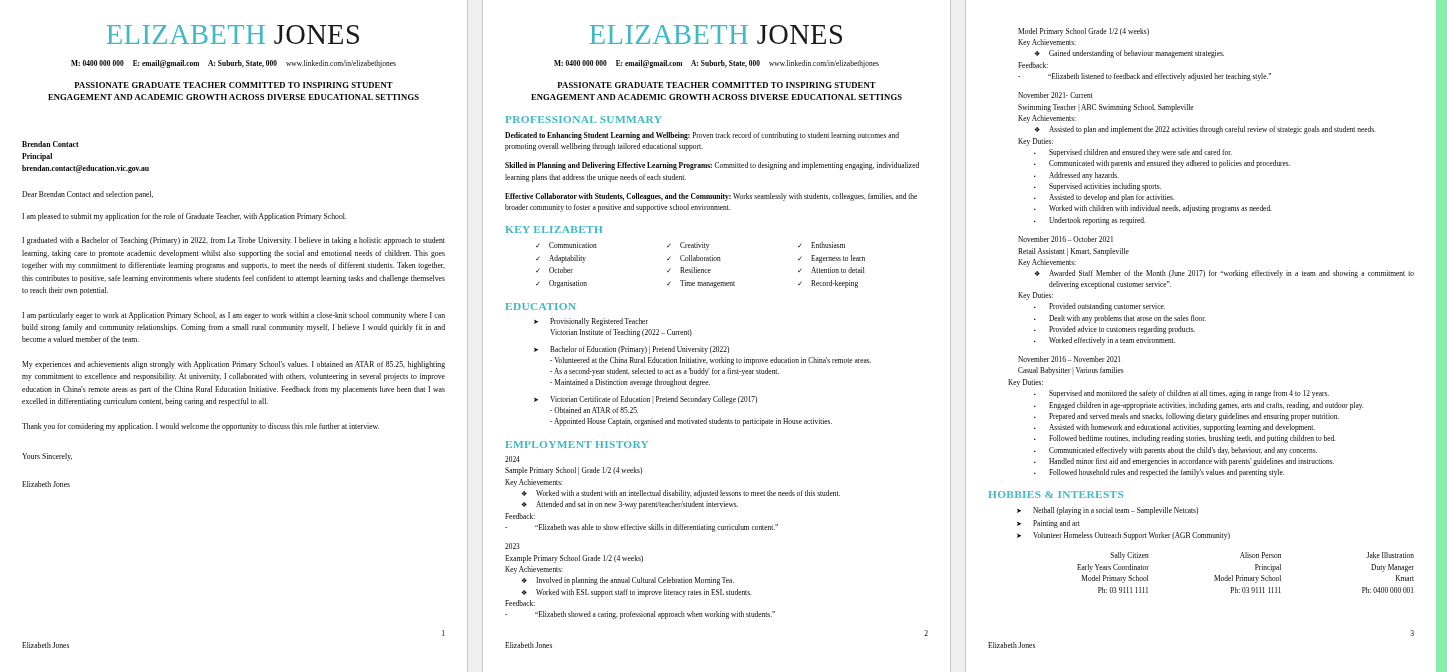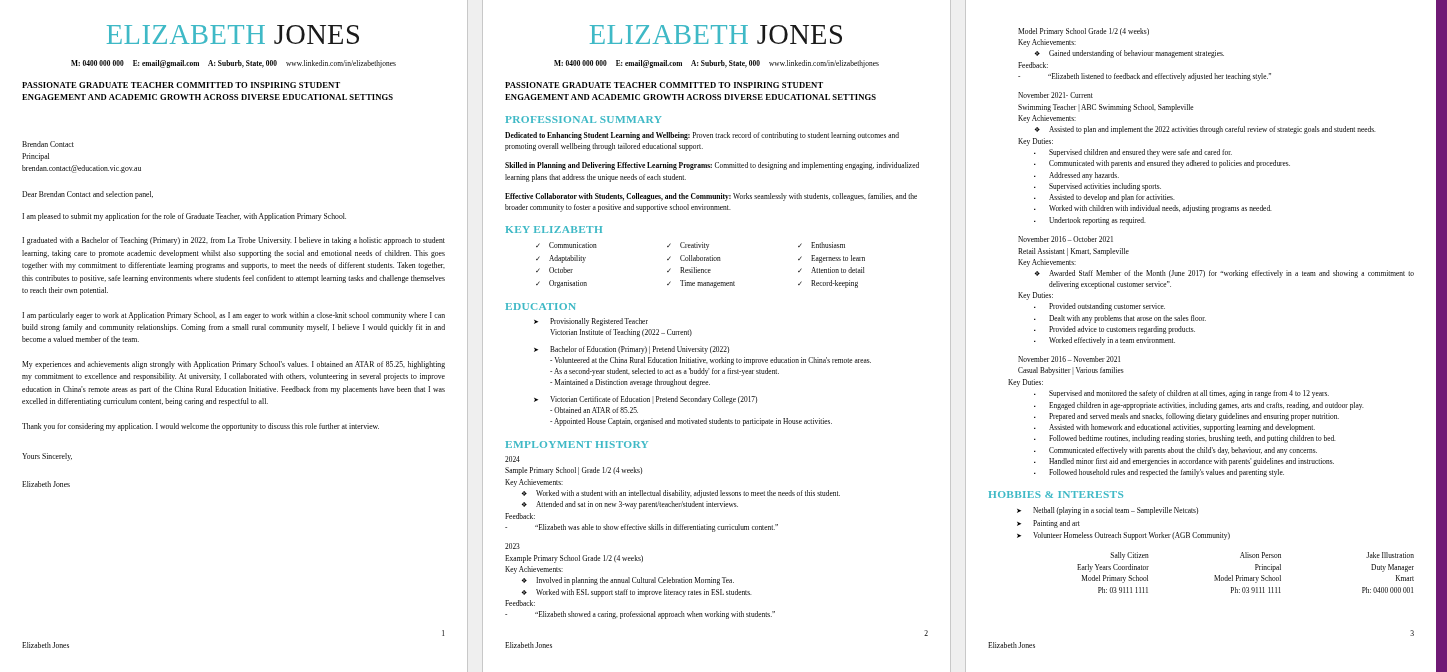--- a/index.html
+++ b/index.html
@@ -11,21 +11,21 @@
     width: 1447px;
     height: 672px;
     overflow: hidden;
     font-family: "Liberation Serif", "DejaVu Serif", serif;
     color: #000000;
   }
   .viewport {
     width: 1447px;
     height: 672px;
     display: flex;
-    background: #701a75;
+    background: #86efac;
     position: relative;
   }
   .gutter {
     background: #efefef;
     border-left: 1px solid #c8c8c8;
     border-right: 1px solid #c8c8c8;
     width: 14px;
     flex: 0 0 14px;
     height: 672px;
   }
@@ -58,40 +58,41 @@
     font-weight: bold;
     margin-top: 9px;
     letter-spacing: 0.05px;
     white-space: nowrap;
   }
   .contact-line .seg { margin-right: 7px; }
   .contact-line .seg:last-child { margin-right: 0; }
   .contact-line .linkedin { font-weight: normal; }
 
   .tagline {
+    text-align: center;
     font-weight: bold;
     font-size: 8.6px;
     line-height: 1.42;
     margin-top: 11px;
     letter-spacing: 0.12px;
   }
 
   
   .sec-head {
     color: #3FB9C6;
     font-weight: bold;
     font-size: 11.4px;
     letter-spacing: 0.3px;
     margin-top: 10px;
     margin-bottom: 5px;
   }
 
   
   .letter-block { margin-top: 36px; font-size: 7.7px; line-height: 1.55; }
-  .letter-block .addr-line { display: block; }
+  .letter-block .addr-line { display: block; font-weight: bold; }
   .letter-para {
     font-size: 7.7px;
     line-height: 1.62;
     text-align: justify;
     margin-top: 12px;
   }
   .salutation { margin-top: 15px; font-size: 7.7px; }
   .sign-off { margin-top: 19px; font-size: 7.7px; }
   .sign-name { margin-top: 19px; font-size: 7.7px; }
 

